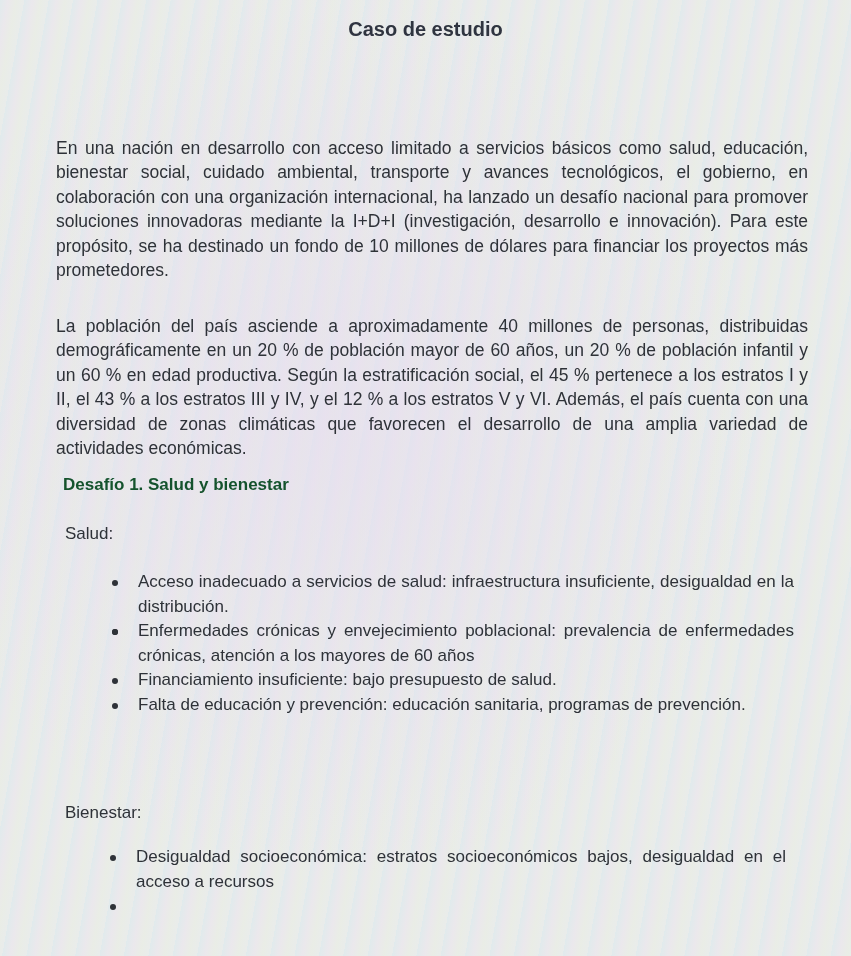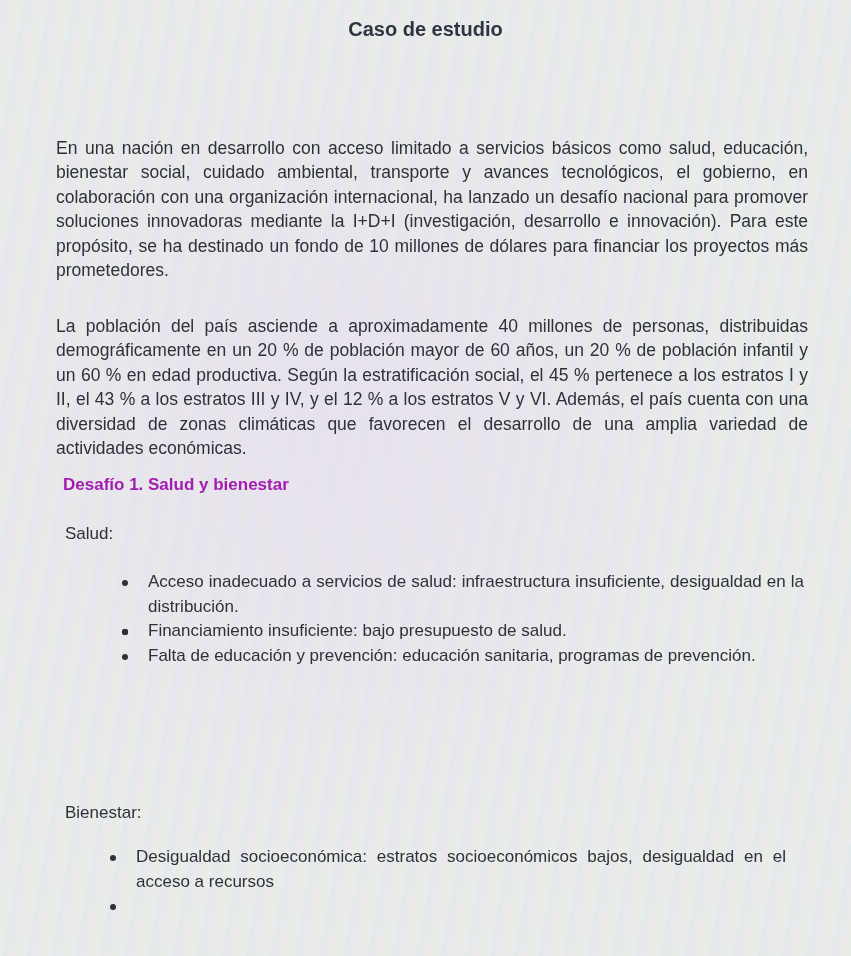--- a/index.html
+++ b/index.html
@@ -20,55 +20,55 @@
   }
   .para {
     position: absolute; left: 56px; width: 752px;
     font-size: 17.5px; line-height: 24.6px; text-align: justify;
     color: #2e3238;
   }
   .p1 { top: 118px; }
   .p2 { top: 296px; }
   .challenge {
     position: absolute; left: 63px; top: 475px;
-    font-size: 17px; font-weight: bold; color: #a21caf;
+    font-size: 17px; font-weight: bold; color: #14532d;
   }
   .subhead {
     position: absolute; left: 65px; font-size: 17px; font-weight: normal; color: #2e3238;
   }
   .sh-salud { top: 524px; }
   .sh-bien { top: 803px; }
   ul.blist { position: absolute; margin: 0; padding: 0; list-style: none; }
   ul.blist li {
     position: relative; padding-left: 0; font-size: 17px; line-height: 24.5px;
     text-align: justify; color: #2e3238;
   }
   ul.blist li .bullet {
     position: absolute; left: -26px; top: 10px; width: 6px; height: 6px;
     border-radius: 50%; background: #2e3238;
   }
-  .l-salud { left: 148px; top: 570px; width: 656px; }
+  .l-salud { left: 138px; top: 570px; width: 656px; }
   .l-bien { left: 136px; top: 845px; width: 650px; }
 </style>
 </head>
 <body>
 
 <div class="page">
   <div class="title">Caso de estudio</div>
 
   <p class="para p1">En una nación en desarrollo con acceso limitado a servicios básicos como salud, educación, bienestar social, cuidado ambiental, transporte y avances tecnológicos, el gobierno, en colaboración con una organización internacional, ha lanzado un desafío nacional para promover soluciones innovadoras mediante la I+D+I (investigación, desarrollo e innovación). Para este propósito, se ha destinado un fondo de 10 millones de dólares para financiar los proyectos más prometedores.</p>
   <p class="para p2">La población del país asciende a aproximadamente 40 millones de personas, distribuidas demográficamente en un 20 % de población mayor de 60 años, un 20 % de población infantil y un 60 % en edad productiva. Según la estratificación social, el 45 % pertenece a los estratos I y II, el 43 % a los estratos III y IV, y el 12 % a los estratos V y VI. Además, el país cuenta con una diversidad de zonas climáticas que favorecen el desarrollo de una amplia variedad de actividades económicas.</p>
 
   <div class="challenge">Desafío 1. Salud y bienestar</div>
 
   <div class="subhead sh-salud">Salud:</div>
   <ul class="blist l-salud">
     <li><span class="bullet"></span><span>Acceso inadecuado a servicios de salud: infraestructura insuficiente, desigualdad en la distribución.</span></li>
     <li><span class="bullet"></span></li>
-    <li><span class="bullet"></span></li>
+    <li><span class="bullet"></span><span>Enfermedades crónicas y envejecimiento poblacional: prevalencia de enfermedades crónicas, atención a los mayores de 60 años</span></li>
     <li><span class="bullet"></span><span>Financiamiento insuficiente: bajo presupuesto de salud.</span></li>
     <li><span class="bullet"></span><span>Falta de educación y prevención: educación sanitaria, programas de prevención.</span></li>
   </ul>
 
   <div class="subhead sh-bien">Bienestar:</div>
   <ul class="blist l-bien">
     <li><span class="bullet"></span><span>Desigualdad socioeconómica: estratos socioeconómicos bajos, desigualdad en el acceso a recursos</span></li>
     <li><span class="bullet"></span></li>
   </ul>
 </div>

